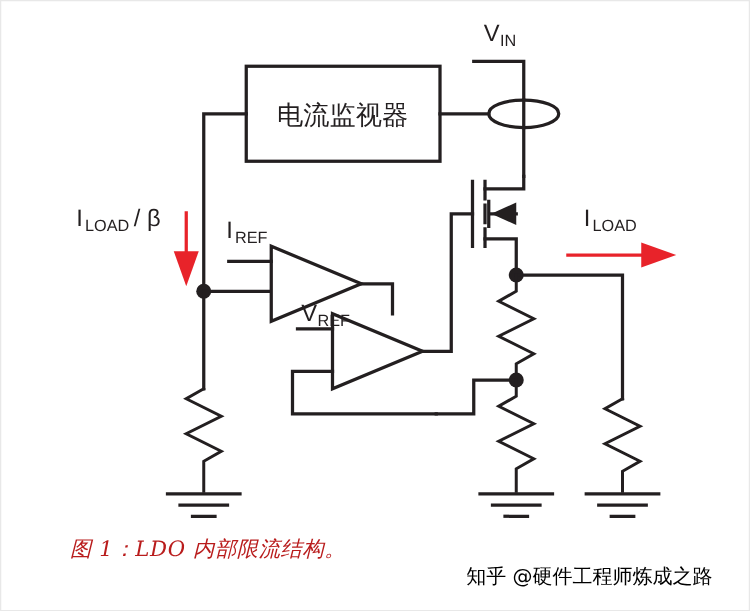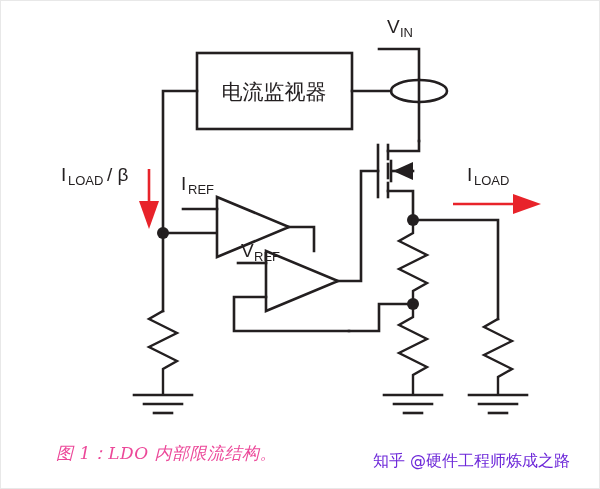--- a/index.html
+++ b/index.html
@@ -63,35 +63,35 @@
     font-size: 13px;
   }
   .cjk-box-label {
     font-family: "DejaVu Sans", sans-serif;
     fill: #231f20;
     font-size: 21px;
   }
   .caption {
     position: absolute;
     left: 55px;
-    top: 441px;
+    top: 427px;
     font-family: "DejaVu Serif", serif;
     font-style: italic;
     font-size: 17px;
-    color: #ec4899;
+    color: #b91c1c;
     letter-spacing: 0.5px;
     white-space: nowrap;
   }
   .watermark {
     position: absolute;
     left: 372px;
     top: 450px;
     font-family: "DejaVu Sans", sans-serif;
     font-size: 16px;
-    color: #6d28d9;
+    color: #000000;
     white-space: nowrap;
   }
 </style>
 </head>
 <body>
 
 <div id="page">
 
   <svg id="schematic" viewBox="0 0 600 489">
 

